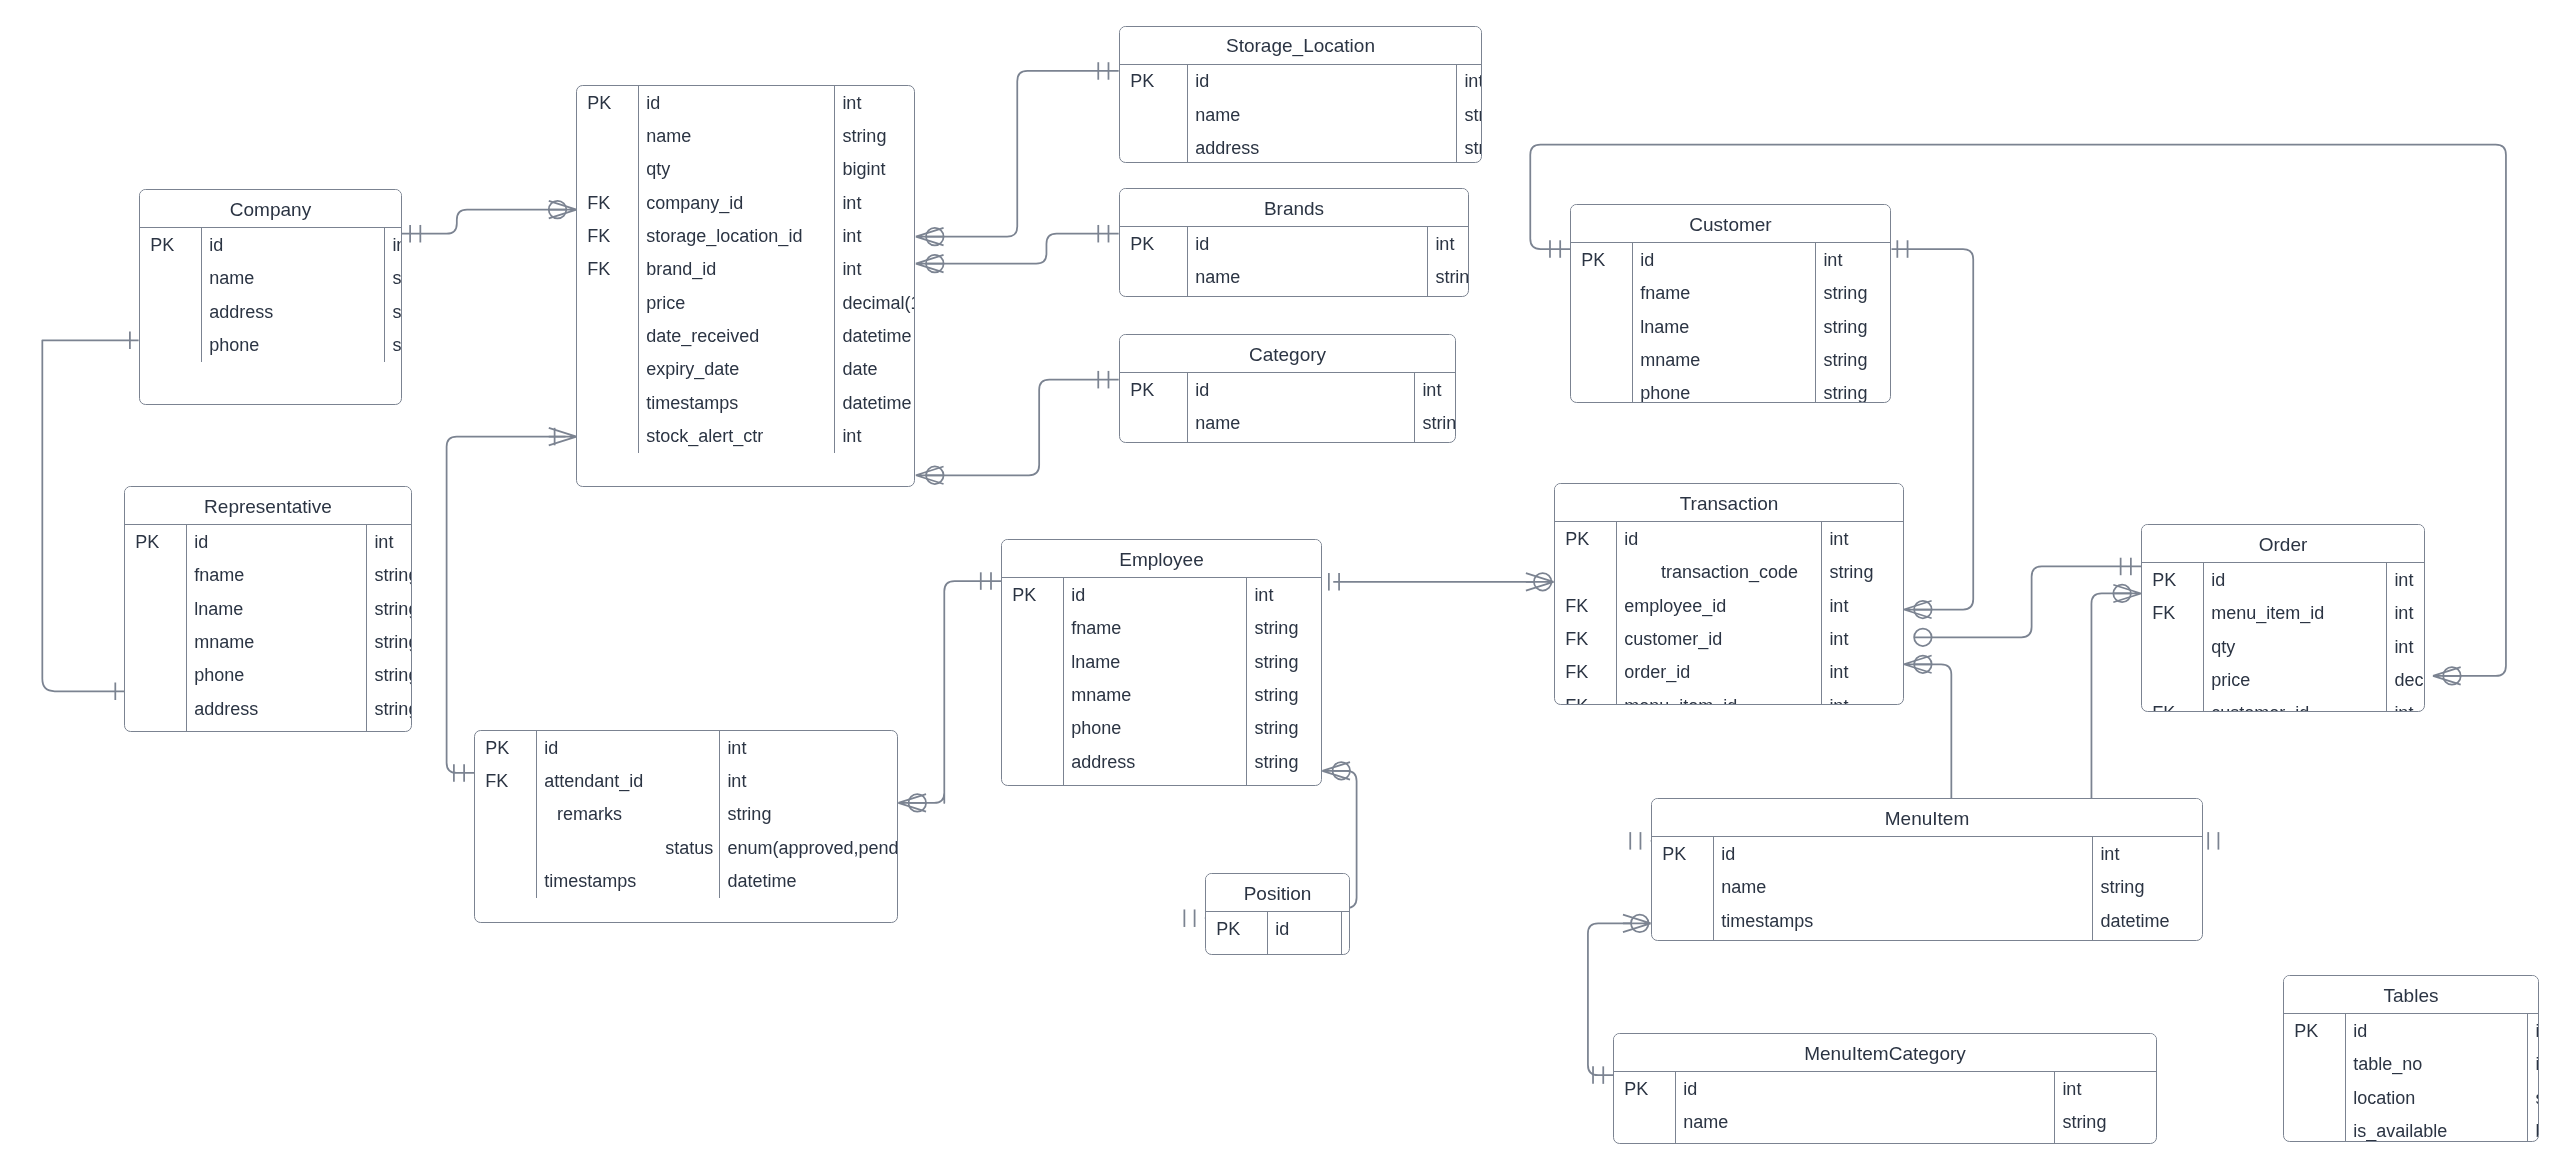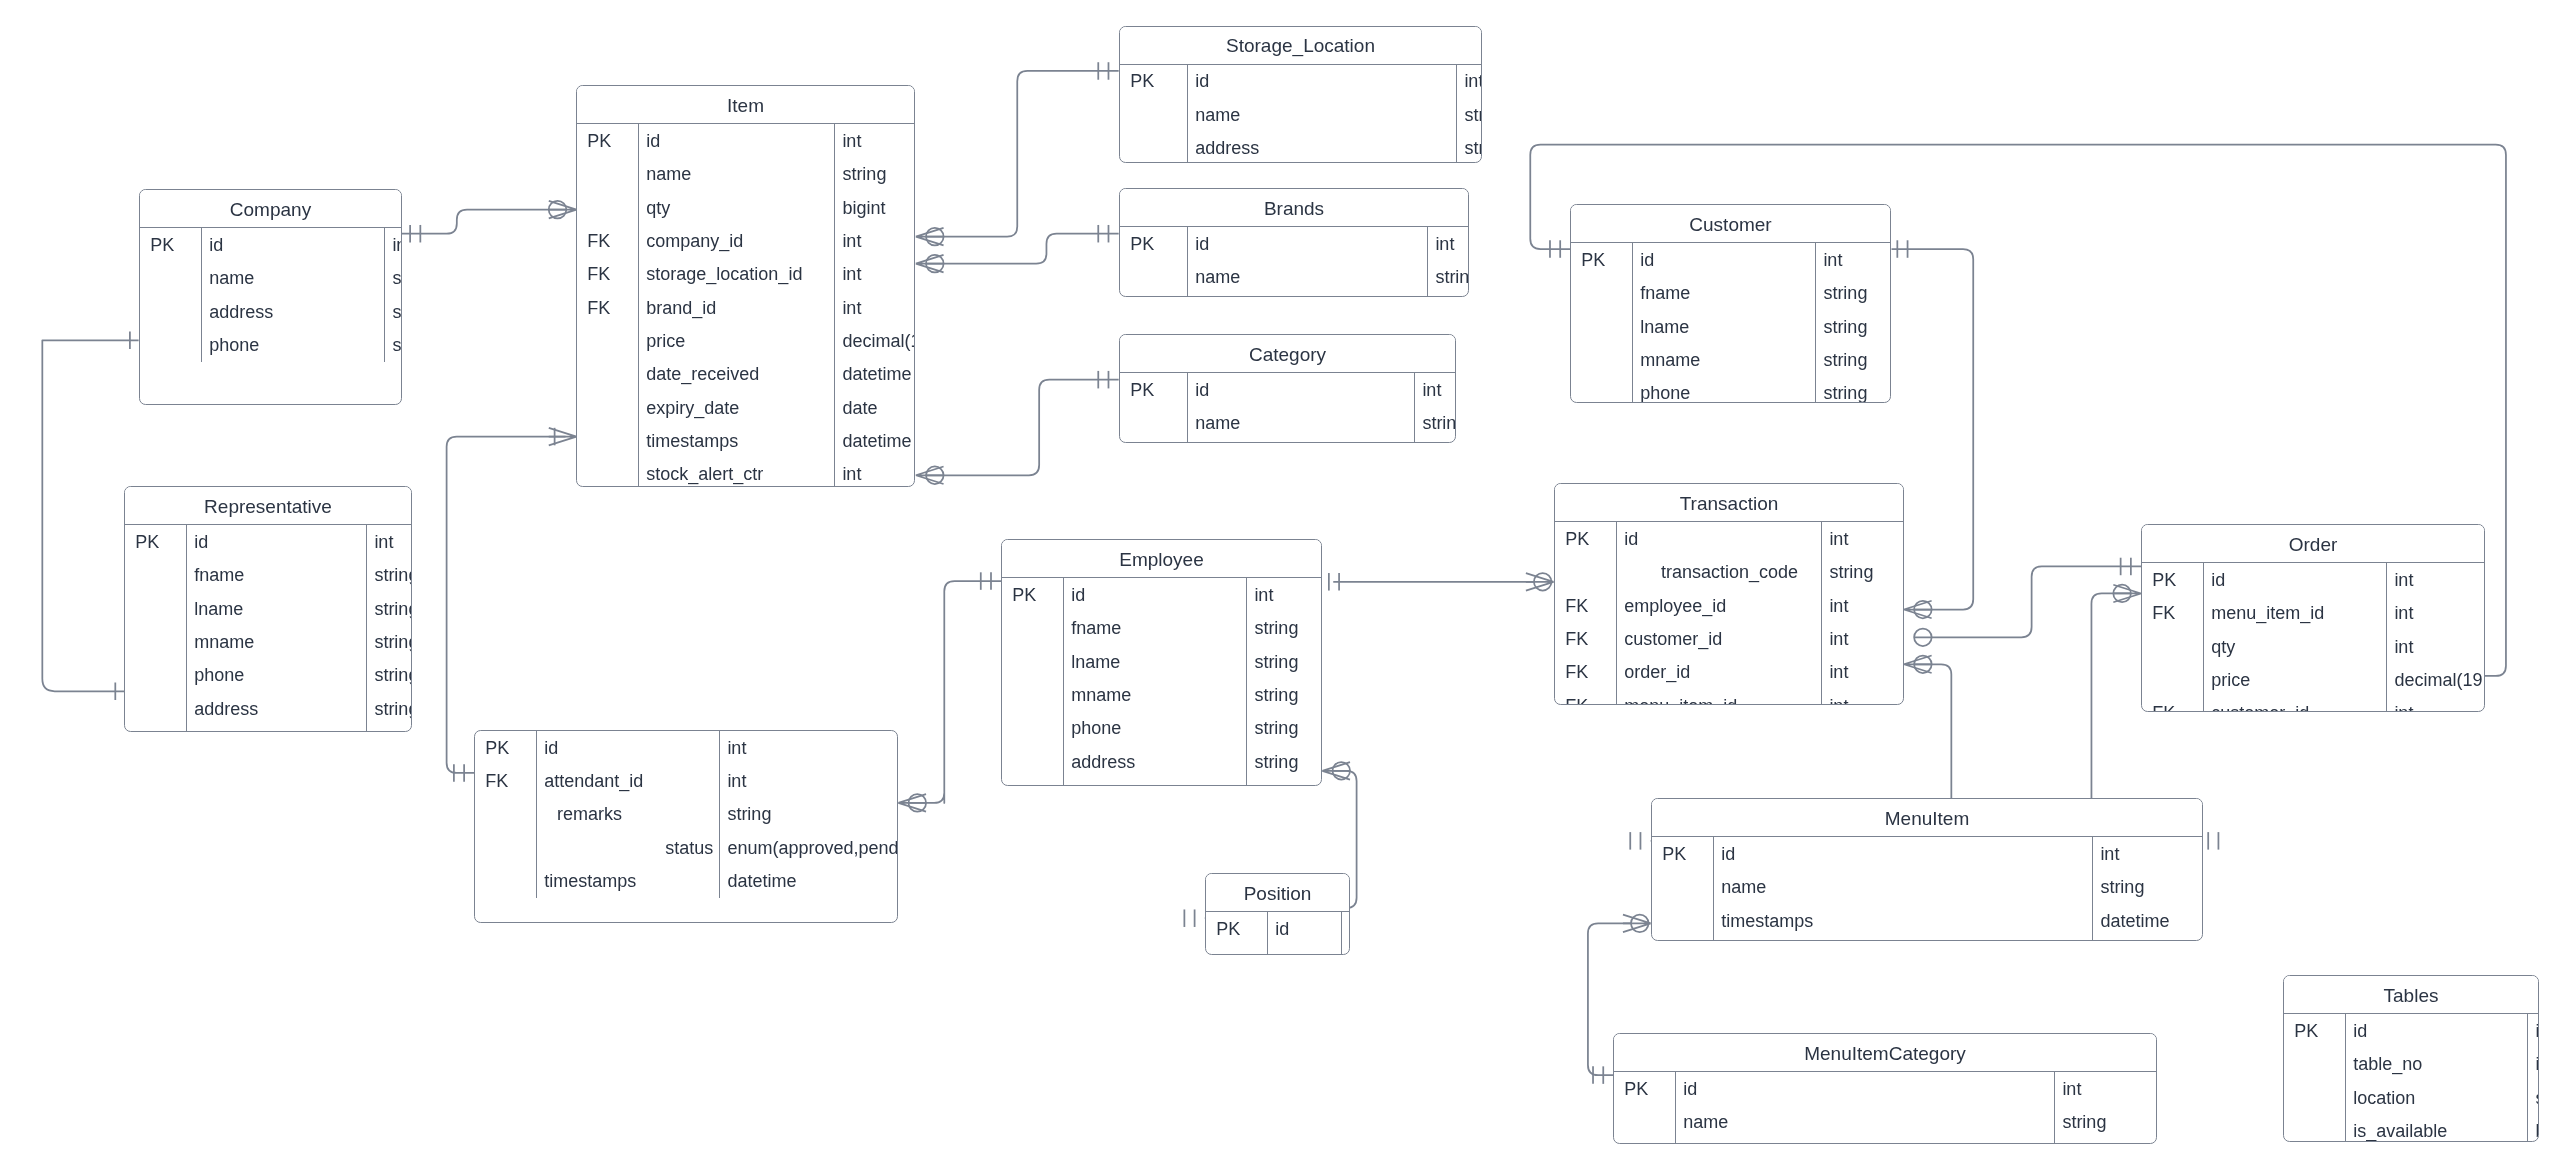--- a/index.html
+++ b/index.html
@@ -147,21 +147,20 @@
             </tr>
             <tr>
               <td class="key" style="width: 45px;"></td>
               <td class="nm wrap2" style="width: 169px;">phone</td>
               <td class="ty">string</td>
             </tr>
           </tbody>
         </table>
       </div>
       <div class="entity" style="left: 576px; top: 85px; width: 339px; height: 402px;">
-        <div class="ttl">Item</div>
         <table>
           <tbody>
             <tr>
               <td class="key" style="width: 45px;">PK</td>
               <td class="nm wrap2" style="width: 182px;">id</td>
               <td class="ty">int</td>
             </tr>
             <tr>
               <td class="key" style="width: 45px;"></td>
               <td class="nm wrap2" style="width: 182px;">name</td>
@@ -475,21 +474,21 @@
               <td class="ty">int</td>
             </tr>
             <tr>
               <td class="key" style="width: 45px;">FK</td>
               <td class="nm wrap2" style="width: 191px;">menu_item_id</td>
               <td class="ty">int</td>
             </tr>
           </tbody>
         </table>
       </div>
-      <div class="entity" style="left: 2141px; top: 524px; width: 344px; height: 188px;">
+      <div class="entity" style="left: 2141px; top: 524px; width: 284px; height: 188px;">
         <div class="ttl">Order</div>
         <table>
           <tbody>
             <tr>
               <td class="key" style="width: 45px;">PK</td>
               <td class="nm wrap2" style="width: 169px;">id</td>
               <td class="ty">int</td>
             </tr>
             <tr>
               <td class="key" style="width: 45px;">FK</td>

